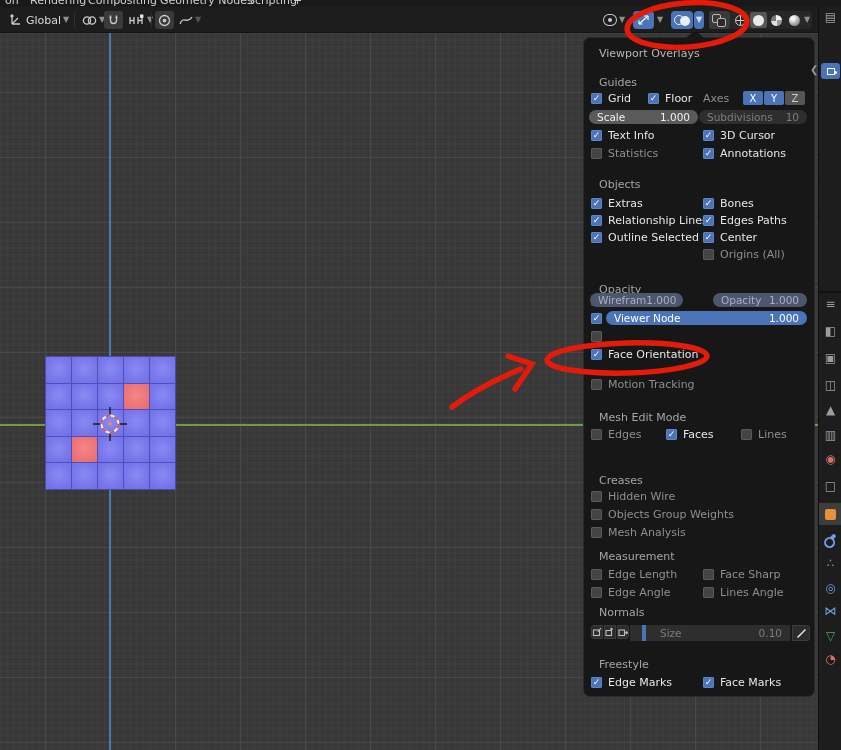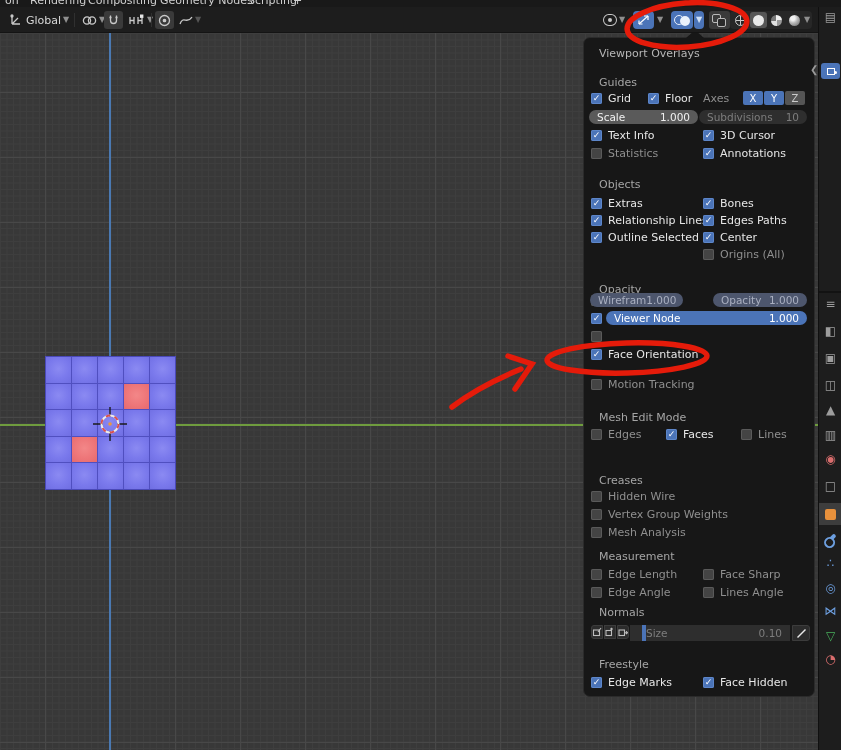--- a/index.html
+++ b/index.html
@@ -408,21 +408,21 @@
   <div class="sec" style="top:436px">Creases</div>
   <div class="prow" style="top:451px">
       <span class="pc c1">
         <span class="cb off">✓</span>
         <span class="dim">Hidden Wire</span>
       </span>
     </div>
   <div class="prow" style="top:469px">
       <span class="pc c1">
         <span class="cb off">✓</span>
-        <span class="dim">Vertex Group Weights</span>
+        <span class="dim">Objects Group Weights</span>
       </span>
     </div>
   <div class="prow" style="top:487px">
       <span class="pc c1">
         <span class="cb off">✓</span>
         <span class="dim">Mesh Analysis</span>
       </span>
     </div>
 
   <div class="sec" style="top:512px">Measurement</div>
@@ -462,39 +462,39 @@
         </svg>
       </span>
     <span class="nbtn" style="left:33px;border-radius:0 3px 3px 0">
         <svg width="10" height="10" viewBox="0 0 10 10">
           <rect x="1" y="3" width="5.5" height="5.5"></rect>
           <path d="M6.5 5.7 L9.5 5.7 M8 4.2 L9.5 5.7 L8 7.2"></path>
         </svg>
       </span>
     <span class="slider sl-dark" style="left:46px;width:160px;border-radius:0;height:16px">
       <span style="position:absolute;left:12px;top:0;bottom:0;width:4px;background:#4b74b8"></span>
-      <span style="margin-left:8px">Size</span>
+      <span style="margin-left:22px">Size</span>
         <span>0.10</span>
       </span>
     <span class="nbtn" style="left:208px;width:18px;height:16px;border-radius:0 3px 3px 0">
         <svg width="11" height="11" viewBox="0 0 11 11">
           <path d="M1.5 9.5 L9.5 1.5" stroke="#e8e8e8" stroke-width="1.5"></path>
         </svg>
       </span>
   </div>
 
   <div class="sec" style="top:620px">Freestyle</div>
   <div class="prow" style="top:637px">
     <span class="pc c1">
         <span class="cb on">✓</span>
         <span class="lbl">Edge Marks</span>
       </span>
     <span class="pc c2">
         <span class="cb on">✓</span>
-        <span class="lbl">Face Hidden</span>
+        <span class="lbl">Face Marks</span>
       </span>
   </div>
 </div>
 
 <span id="collapse-chev">❮</span>
 <div id="sidebar">
   <span class="si gray" style="top:9px">▤</span>
   <span class="node-tab">
       <i></i>
     </span>

